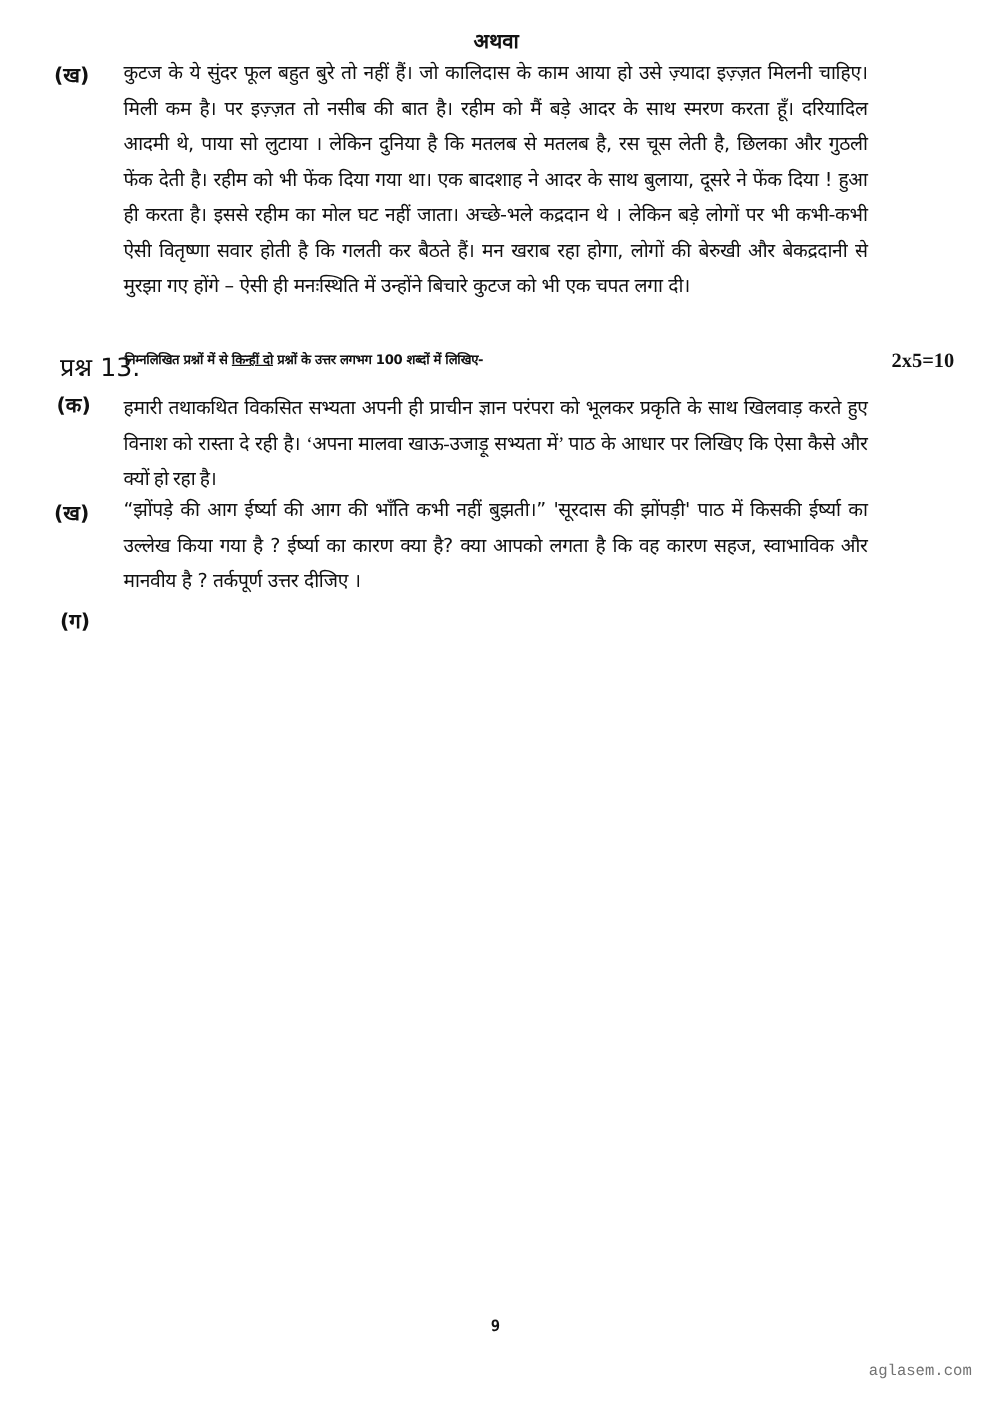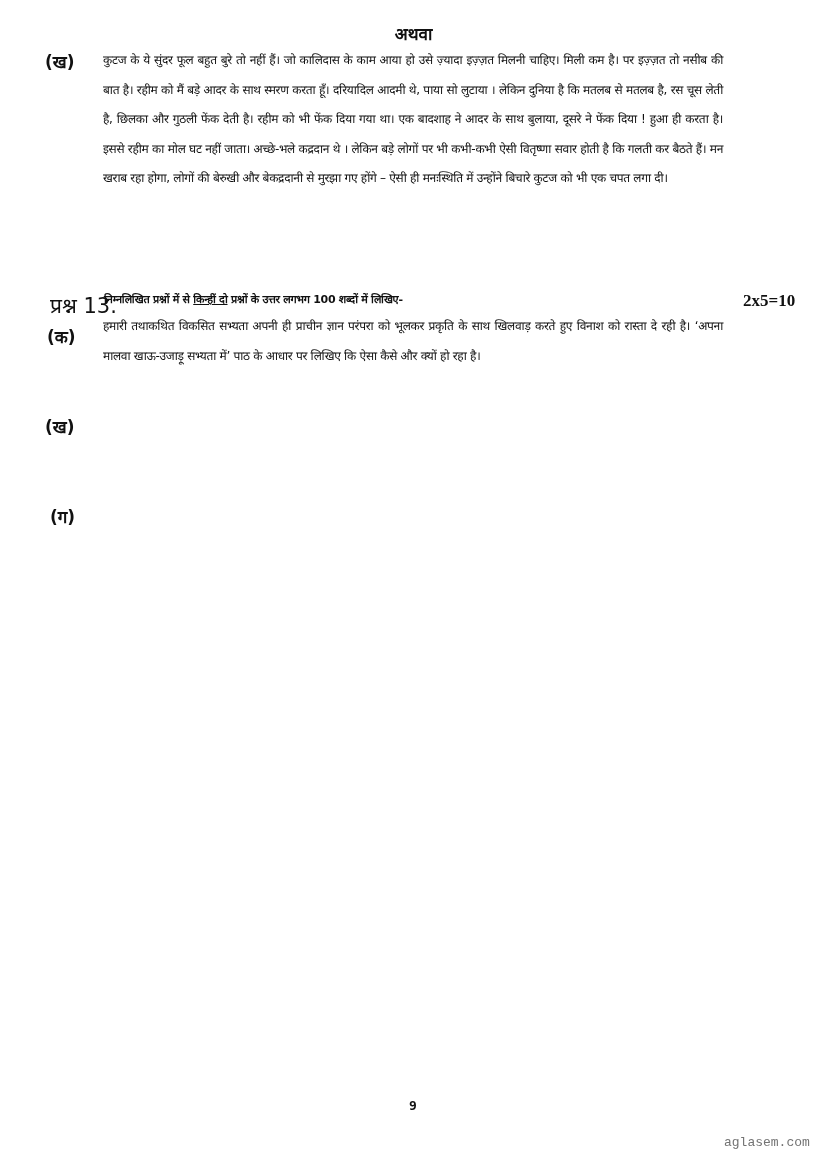--- a/index.html
+++ b/index.html
@@ -1,21 +1,21 @@
 <!DOCTYPE html>
 <html><head>
 <meta charset="utf-8">
 <style>
   html, body { margin: 0; padding: 0; background: #ffffff; }
   body { width: 827px; height: 1169px; position: relative; overflow: hidden;
          font-family: "Liberation Serif", "DejaVu Serif", serif; color: #111; }
   .page { position: absolute; left: 0; top: 0; width: 827px; height: 1169px; }
   .heading { position: absolute; left: 0; width: 827px; top: 22px; text-align: center;
              font-weight: bold; font-size: 17px; }
-  .para { position: absolute; left: 103px; width: 620px; font-size: 12px; line-height: 29.5px;
+  .para { position: absolute; left: 103px; width: 620px; font-size: 16px; line-height: 29.5px;
           text-align: justify; font-family: "DejaVu Sans", sans-serif; letter-spacing: -0.3px; }
   .label { position: absolute; font-weight: bold; font-size: 17px; font-family: "DejaVu Sans", sans-serif; }
   .qhead { position: absolute; top: 291px; left: 50px; font-size: 21px; font-weight: normal;
            font-family: "DejaVu Sans", sans-serif; }
   .qtitle { position: absolute; top: 291px; left: 104px; font-size: 11px; font-weight: bold;
             font-family: "DejaVu Sans", sans-serif; letter-spacing: -0.3px; }
   .qtitle u { text-decoration: underline; }
   .marks { position: absolute; top: 291px; left: 743px; font-size: 17px; font-weight: bold; }
   .pagenum { position: absolute; top: 1098px; left: 409px; font-size: 13px; font-weight: bold;
              font-family: "DejaVu Sans Mono", monospace; }
@@ -30,21 +30,22 @@
   <div class="heading">अथवा</div>
 
   <div class="label" style="top:50px; left:45px;">(ख)</div>
   <div class="para" style="top:46px;">कुटज के ये सुंदर फूल बहुत बुरे तो नहीं हैं। जो कालिदास के काम आया हो उसे ज़्यादा इज़्ज़त मिलनी चाहिए। मिली कम है। पर इज़्ज़त तो नसीब की बात है। रहीम को मैं बड़े आदर के साथ स्मरण करता हूँ। दरियादिल आदमी थे, पाया सो लुटाया । लेकिन दुनिया है कि मतलब से मतलब है, रस चूस लेती है, छिलका और गुठली फेंक देती है। रहीम को भी फेंक दिया गया था। एक बादशाह ने आदर के साथ बुलाया, दूसरे ने फेंक दिया ! हुआ ही करता है। इससे रहीम का मोल घट नहीं जाता। अच्छे-भले कद्रदान थे । लेकिन बड़े लोगों पर भी कभी-कभी ऐसी वितृष्णा सवार होती है कि गलती कर बैठते हैं। मन खराब रहा होगा, लोगों की बेरुखी और बेकद्रदानी से मुरझा गए होंगे – ऐसी ही मनःस्थिति में उन्होंने बिचारे कुटज को भी एक चपत लगा दी।</div>
 
   <div class="qhead">प्रश्न 13.</div>
   <div class="qtitle"><span>निम्नलिखित प्रश्नों में से </span><u>किन्हीं दो</u><span> प्रश्नों के उत्तर लगभग 100 शब्दों में लिखिए-</span></div>
   <div class="marks">2x5=10</div>
 
   <div class="label" style="top:325px; left:47px;">(क)</div>
-  <div class="para" style="top:312px;">हमारी तथाकथित विकसित सभ्यता अपनी ही प्राचीन ज्ञान परंपरा को भूलकर प्रकृति के साथ खिलवाड़ करते हुए विनाश को रास्ता दे रही है। ‘अपना मालवा खाऊ-उजाड़ू सभ्यता में’ पाठ के आधार पर लिखिए कि ऐसा कैसे और क्यों हो रहा है।</div>
+  <div class="para" style="top:326px;font-family:Liberation Serif, serif;">हमारी तथाकथित विकसित सभ्यता अपनी ही प्राचीन ज्ञान परंपरा को भूलकर प्रकृति के साथ खिलवाड़ करते हुए विनाश को रास्ता दे रही है। ‘अपना मालवा खाऊ-उजाड़ू सभ्यता में’ पाठ के आधार पर लिखिए कि ऐसा कैसे और क्यों हो रहा है।</div>
 
   <div class="label" style="top:415px; left:45px;">(ख)</div>
+  <div class="para" style="top:410px;">“झोंपड़े की आग ईर्ष्या की आग की भाँति कभी नहीं बुझती।” 'सूरदास की झोंपड़ी' पाठ में किसकी ईर्ष्या का उल्लेख किया गया है ? ईर्ष्या का कारण क्या है? क्या आपको लगता है कि वह कारण सहज, स्वाभाविक और मानवीय है ? तर्कपूर्ण उत्तर दीजिए ।</div>
 
   <div class="label" style="top:505px; left:50px;">(ग)</div>
 
   <div class="pagenum">9</div>
   <div class="watermark">aglasem.com</div>
 </div>
 
 </body></html>

